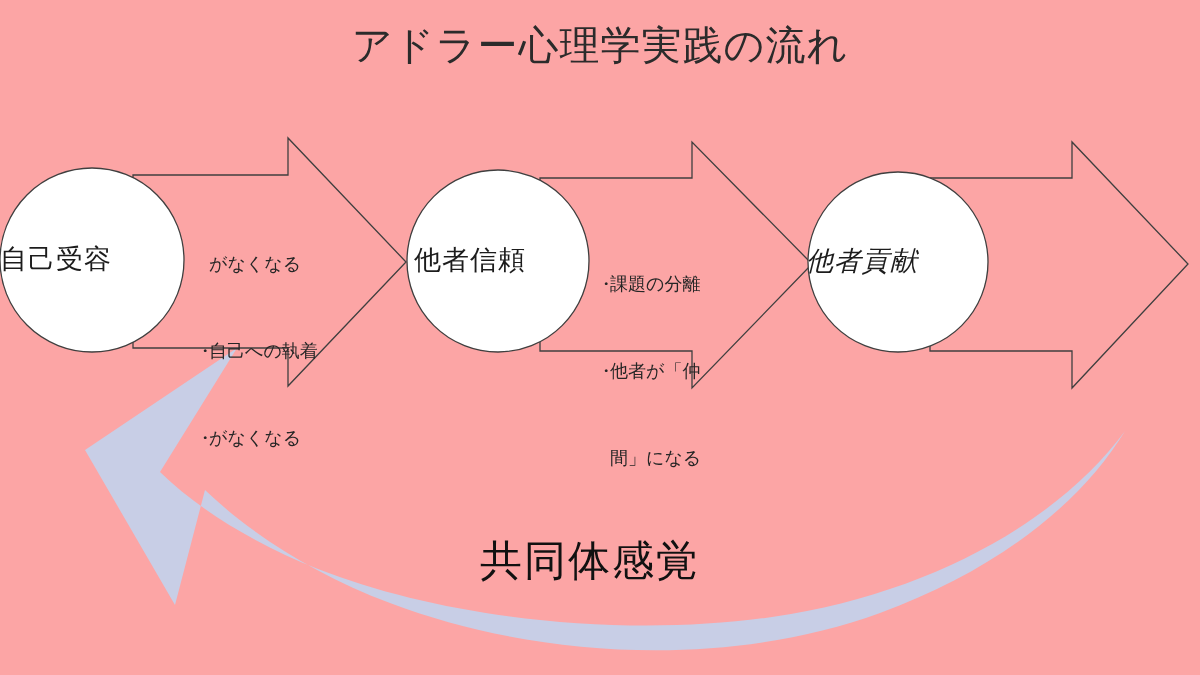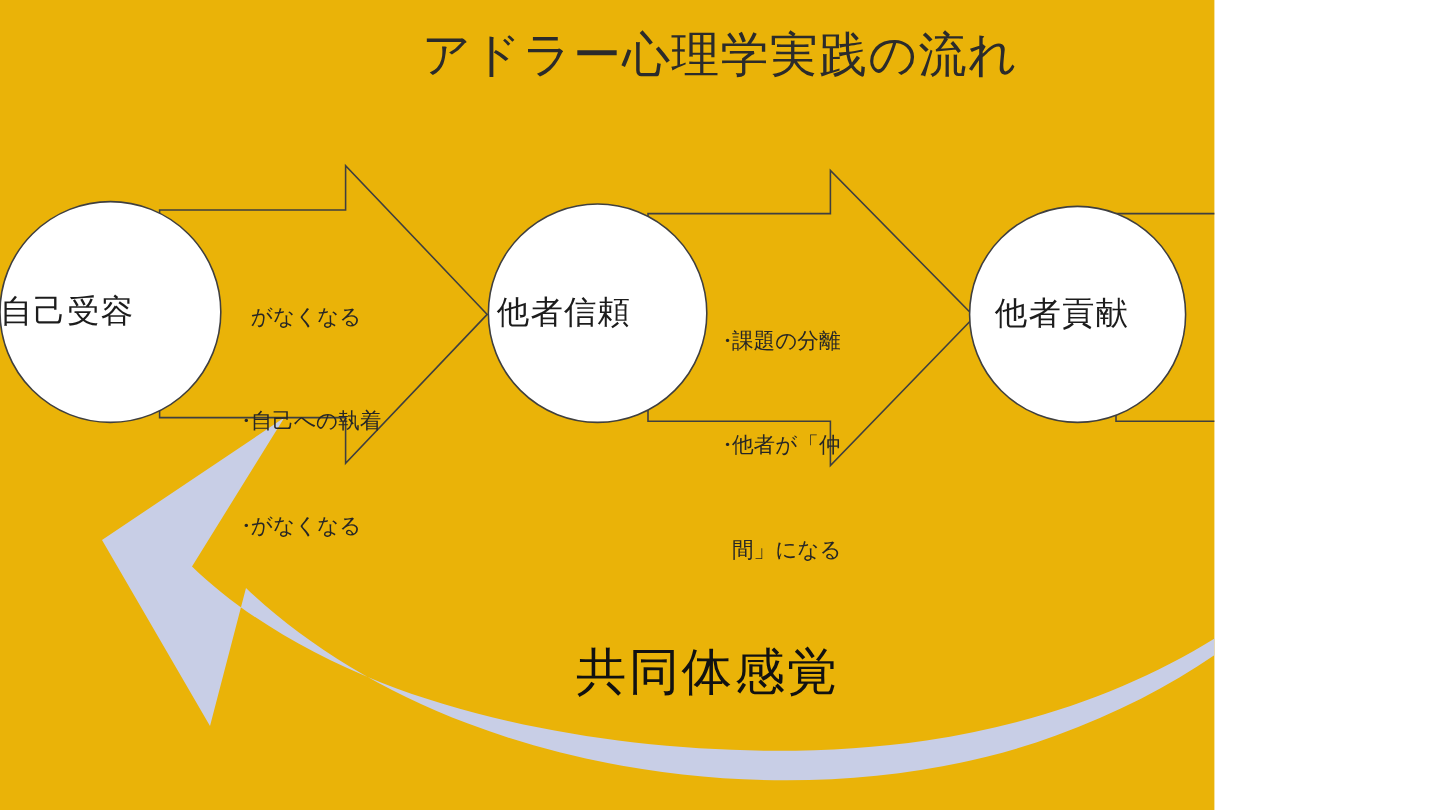--- a/index.html
+++ b/index.html
@@ -6,23 +6,23 @@
   html, body {
     margin: 0;
     padding: 0;
     background: #ffffff;
   }
   body {
     font-family: "Liberation Serif", "DejaVu Serif", serif;
   }
   #slide {
     position: relative;
-    width: 1012px;
+    width: 1200px;
     height: 675px;
-    background: #eab308;
+    background: #fca5a5;
     overflow: hidden;
   }
   #vector-layer {
     position: absolute;
     top: 0;
     left: 0;
     width: 1200px;
     height: 675px;
   }
   .txt {
@@ -148,20 +148,20 @@
   </div>
 
   <div class="txt circle-label" style="left:414px; top:247px; width:184px;">他者信頼</div>
 
   <div class="txt bullet-block" style="left:597px; top:212px; width:140px;">
     <span class="bullet-line"><span class="mark">・</span><span>課題の分離</span></span>
     <span class="bullet-line"><span class="mark">・</span><span>他者が「仲</span></span>
     <span class="bullet-line cont"><span class="mark">・</span><span>間」になる</span></span>
   </div>
 
-  <div class="txt circle-label" style="left:829px; top:248px; width:184px;">他者貢献</div>
+  <div class="txt circle-label" style="left:806px; top:248px; width:184px;font-style:italic;">他者貢献</div>
 
   <div class="txt" id="stage3-text" style="left:1001px; top:230px; width:130px;">
   </div>
 
   <div class="txt" id="loop-label" style="left:440px; top:510px; width:300px;margin-top:30px;">共同体感覚</div>
 
 </div>
 
 </body></html>

